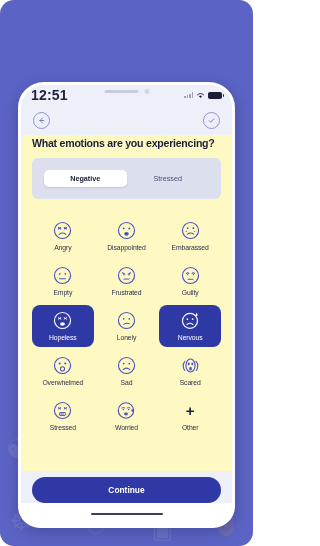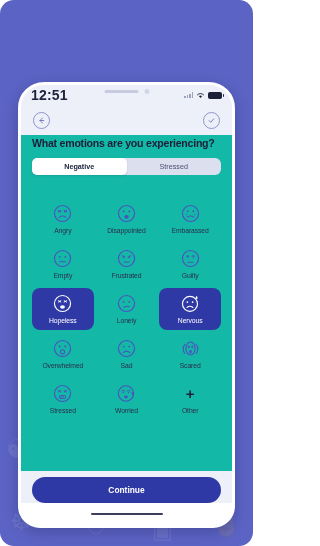--- a/index.html
+++ b/index.html
@@ -131,41 +131,41 @@
     border-radius: 50%;
     display: flex;
     align-items: center;
     justify-content: center;
     color: #6b72b8;
     background: transparent;
   }
 
   .content {
     flex: 1 1 auto;
-    background: #14b8a6;
+    background: #fef9c3;
     padding: 0 11px;
     display: flex;
     flex-direction: column;
     overflow: hidden;
   }
   .question {
     font-size: 10.6px;
     font-weight: bold;
     color: #1b1f38;
     letter-spacing: -0.25px;
     margin: 2px 0 9px 0;
     white-space: nowrap;
   }
 
   .segmented {
     display: flex;
     background: #dcdfee;
     border-radius: 6px;
-    padding: 0;
-    margin-bottom: 23px;
+    padding: 12px;
+    margin-bottom: 16px;
   }
   .seg {
     flex: 1;
     text-align: center;
     font-size: 7.2px;
     padding: 4px 0;
     border-radius: 5px;
     color: #4a4f76;
   }
   .seg.active {

